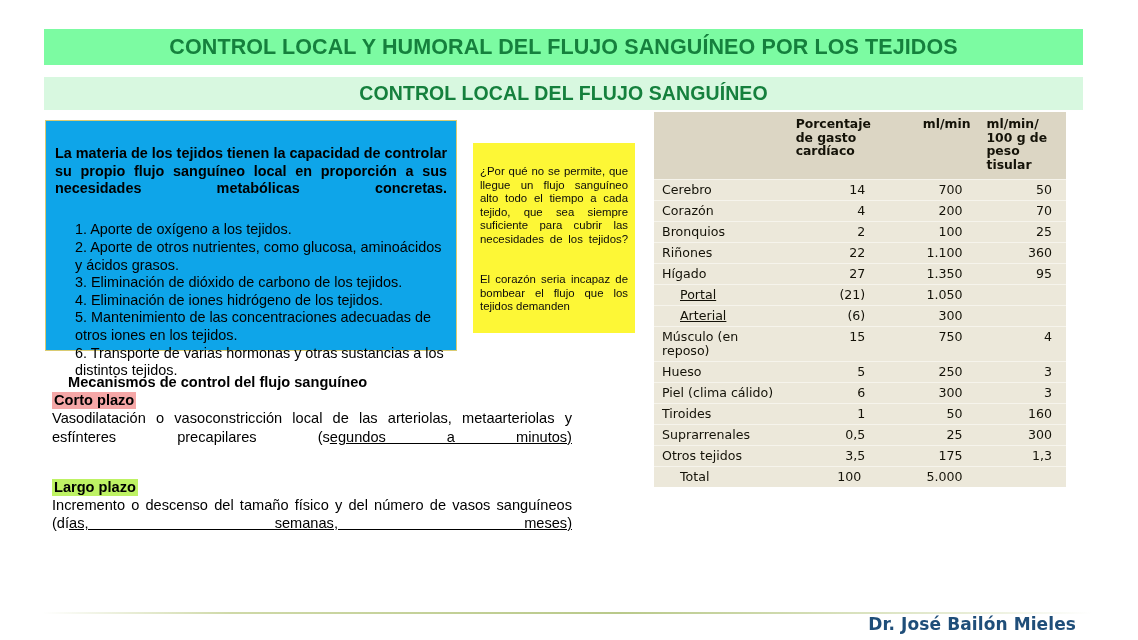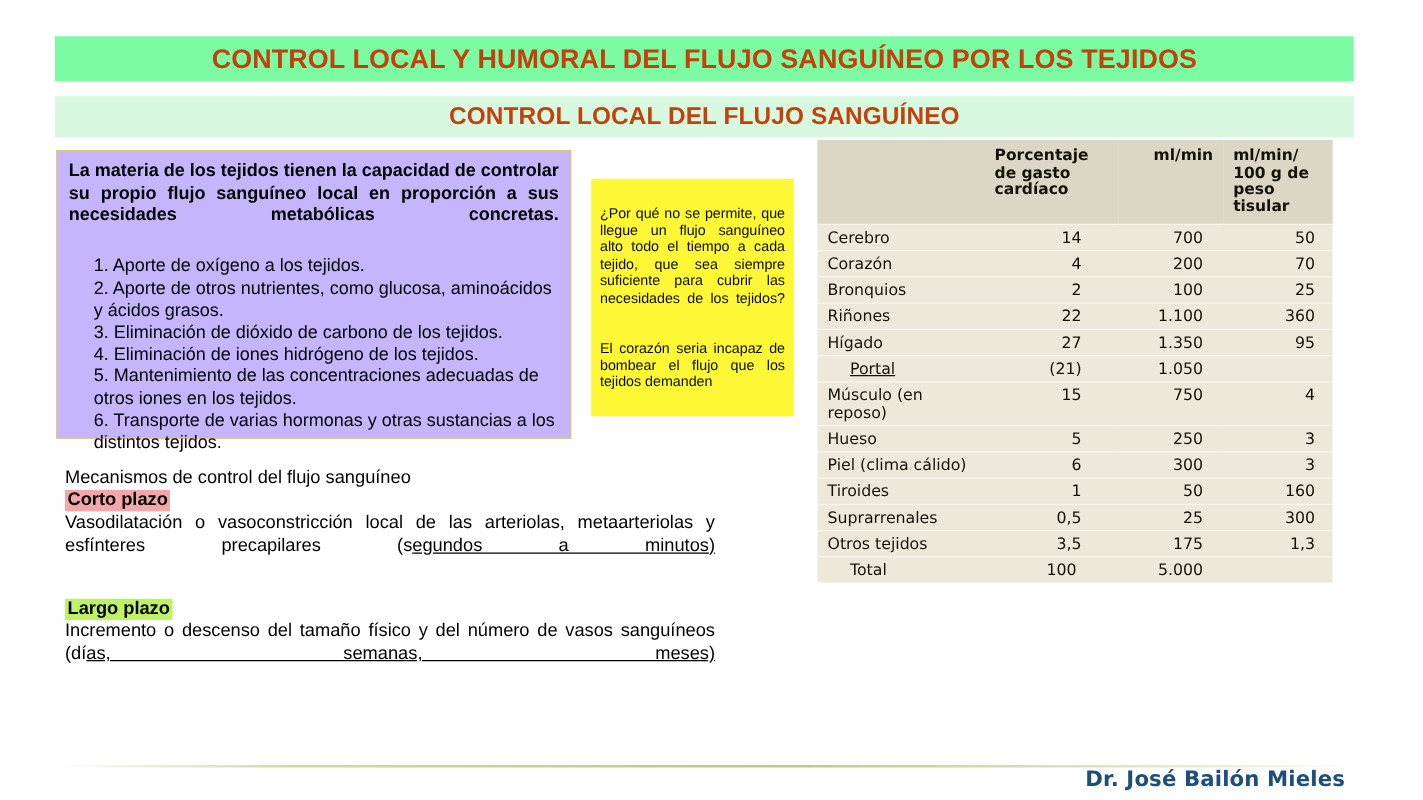--- a/index.html
+++ b/index.html
@@ -15,21 +15,21 @@
     overflow: hidden;
   }
 
   
   .title-bar {
     position: absolute;
     left: 44px;
     width: 1039px;
     text-align: center;
     font-weight: bold;
-    color: #c2410c;
+    color: #15803d;
     letter-spacing: 0.1px;
   }
   #main-title {
     top: 29px;
     height: 36px;
     line-height: 36px;
     background: #7cfba2;
     font-size: 21.5px;
   }
   #sub-title {
@@ -42,22 +42,22 @@
 
   
   #intro-box {
     position: absolute;
     left: 45px;
     top: 120px;
     width: 412px;
     height: 231px;
     box-sizing: border-box;
     border: 1.5px solid #d9cb72;
-    background: #c4b5fd;
-    padding: 8px 9px 6px 9px;
+    background: #0ea5e9;
+    padding: 24px 9px 6px 9px;
   }
   #intro-box .lead {
     font-size: 14.4px;
     font-weight: bold;
     line-height: 17.6px;
     text-align: justify;
     color: #000;
     margin: 0 0 6px 0;
   }
   #intro-box .lead::after {
@@ -101,22 +101,23 @@
   
   #mechanisms {
     position: absolute;
     left: 52px;
     top: 373px;
     width: 520px;
     color: #000;
   }
   #mechanisms .mech-title {
     font-size: 14.6px;
-    font-weight: normal;
+    font-weight: bold;
     line-height: 18px;
+    margin-left: 16px;
   }
   .hl {
     display: inline-block;
     font-weight: bold;
     font-size: 14.6px;
     line-height: 17px;
     padding: 0 2px;
   }
   .hl.short { background: #f5a7a7; }
   .hl.long  { background: #bef264; }
@@ -272,20 +273,26 @@
         <td class="num c1">27</td>
         <td class="num c2">1.350</td>
         <td class="num c3">95</td>
       </tr>
       <tr class="indent">
         <td class="label">Portal</td>
         <td class="num c1">(21)</td>
         <td class="num c2">1.050</td>
         <td class="num c3"></td>
       </tr>
+      <tr class="indent">
+        <td class="label">Arterial</td>
+        <td class="num c1">(6)</td>
+        <td class="num c2">300</td>
+        <td class="num c3"></td>
+      </tr>
       <tr>
         <td class="label">Músculo (en reposo)</td>
         <td class="num c1">15</td>
         <td class="num c2">750</td>
         <td class="num c3">4</td>
       </tr>
       <tr>
         <td class="label">Hueso</td>
         <td class="num c1">5</td>
         <td class="num c2">250</td>

